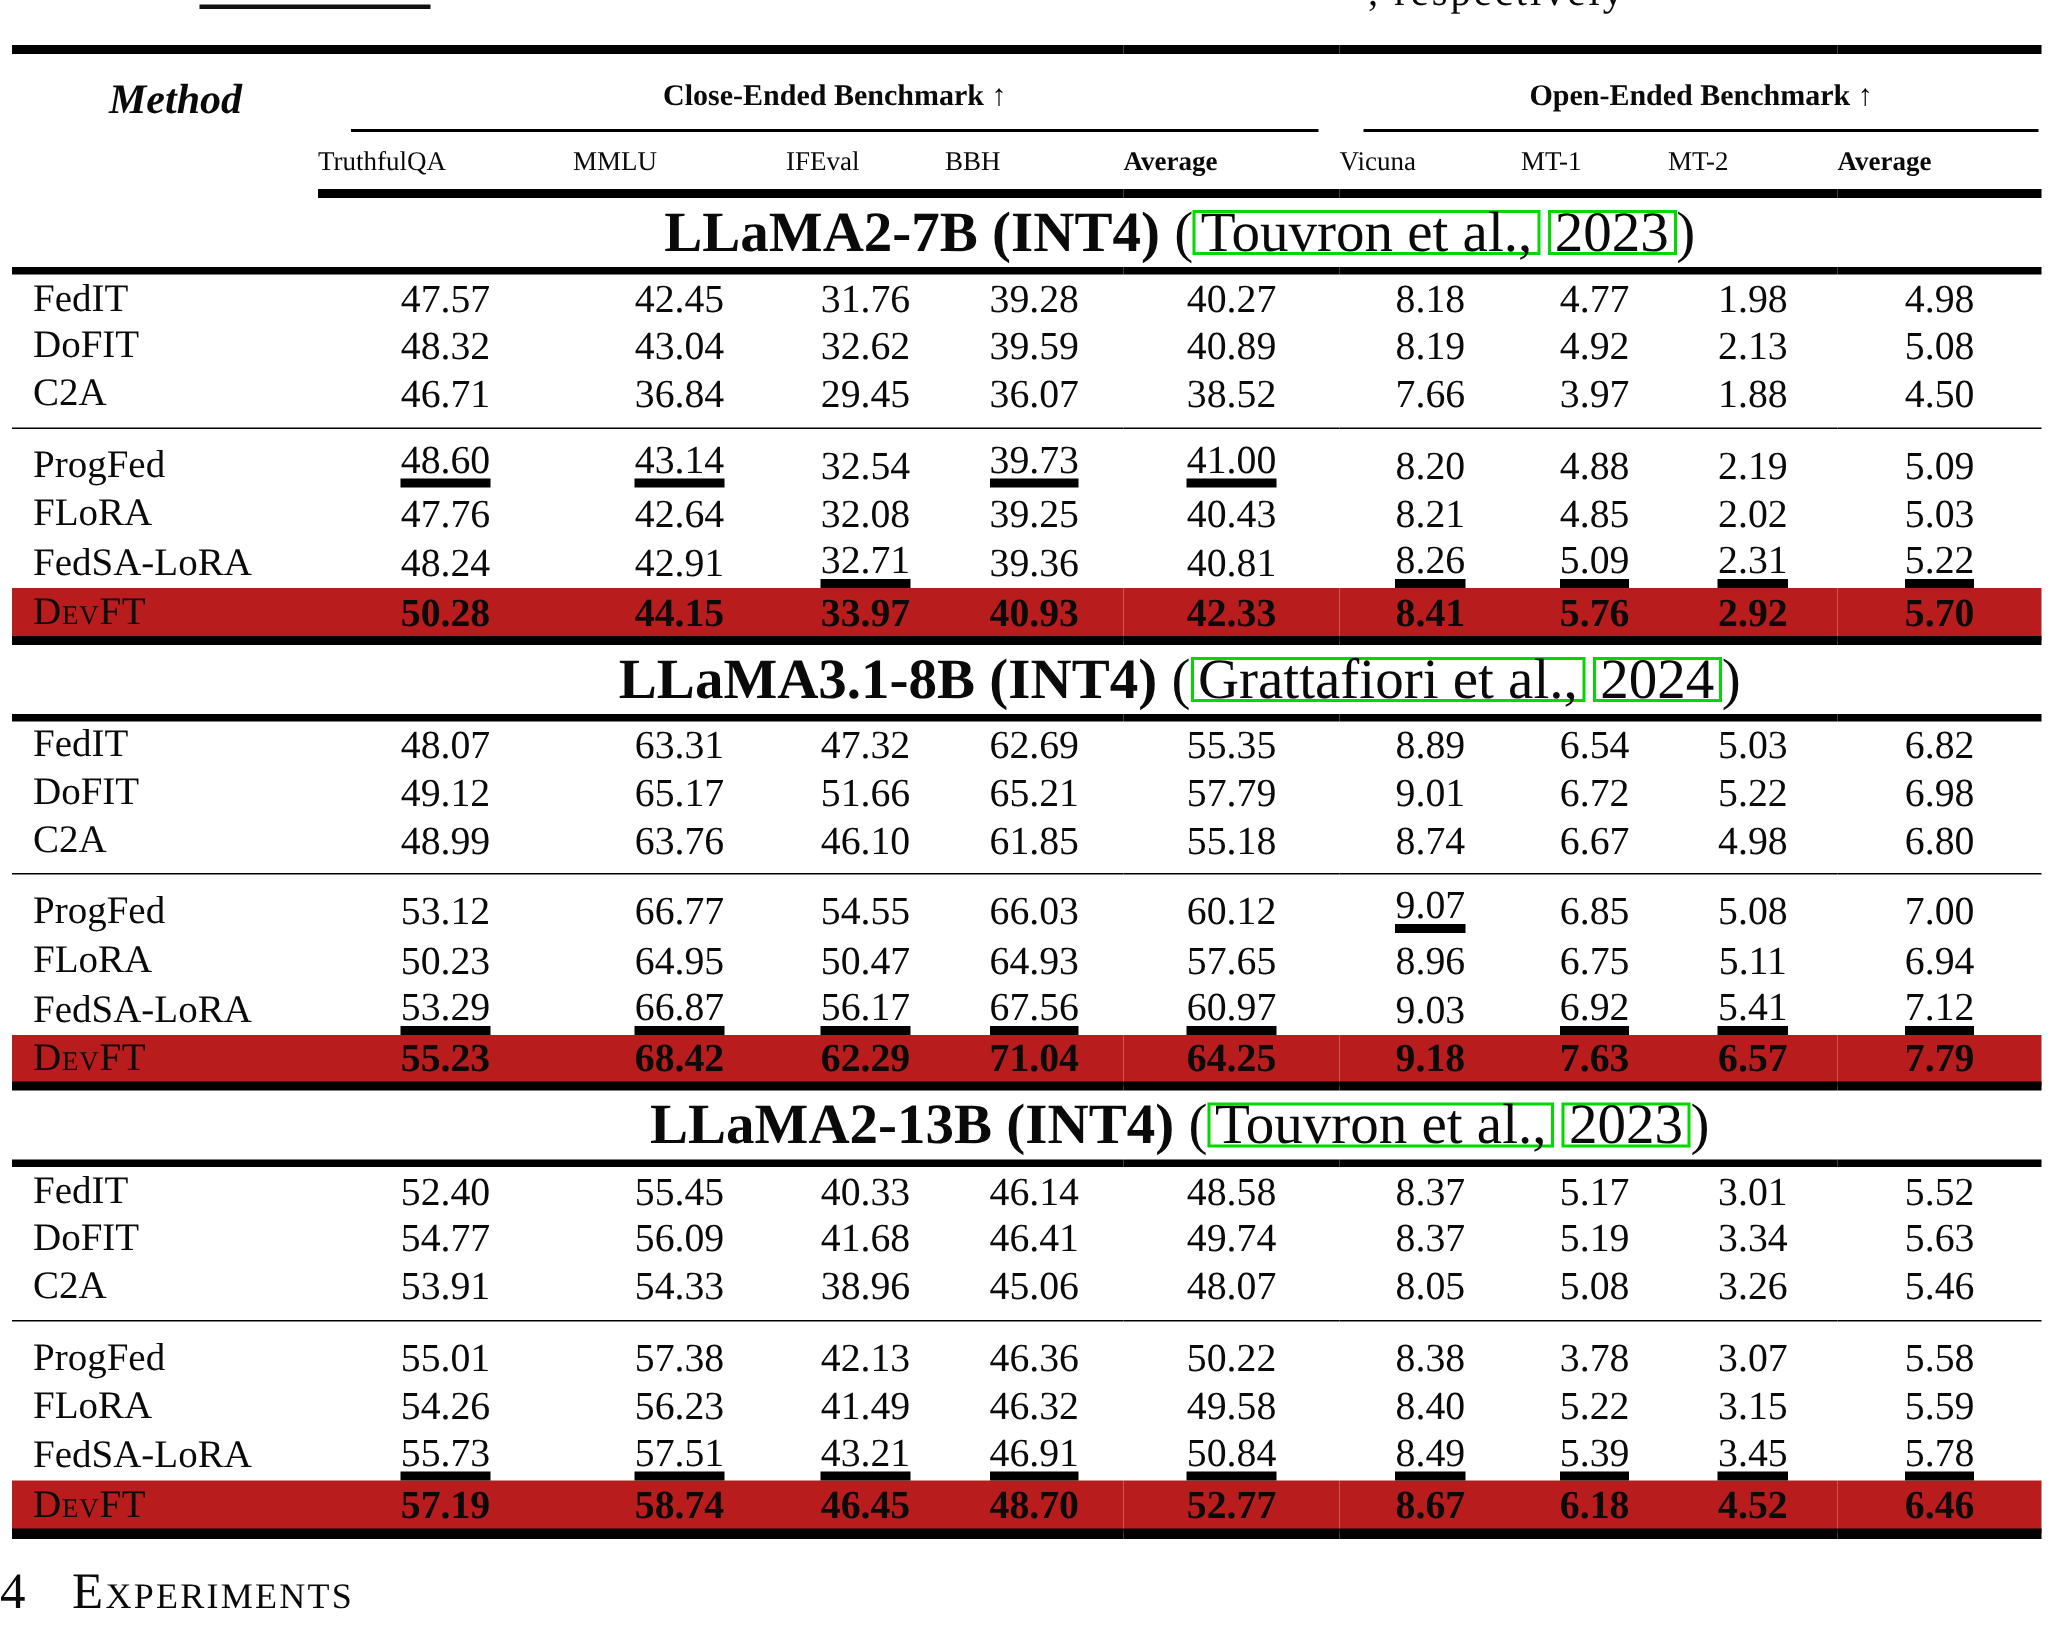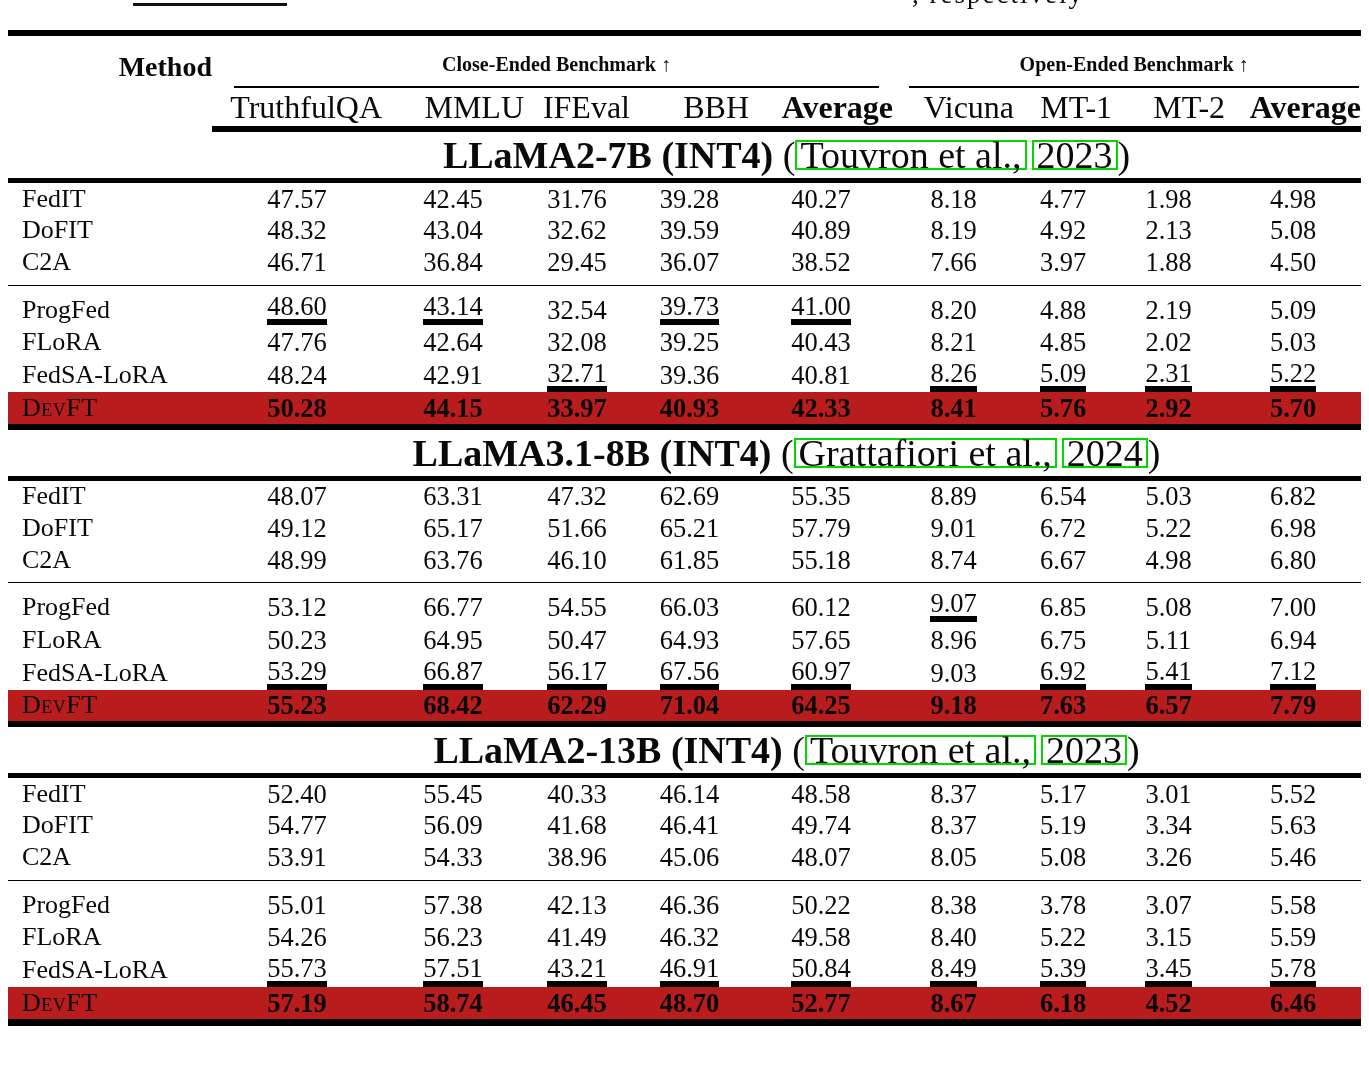--- a/index.html
+++ b/index.html
@@ -10,27 +10,27 @@
   .cut-underline{position:absolute;left:133px;top:3px;width:154px;height:2.5px;background:#111;}
   .cut-text-clip{position:absolute;left:912px;top:0;width:260px;height:13px;overflow:hidden;}
   .cut-text-clip span{position:relative;top:-21px;display:inline-block;
         font-size:27px;letter-spacing:2px;white-space:pre;}
 
   table.results{border-collapse:collapse;table-layout:fixed;width:1353px;
         margin:30px 8px 0 8px;border-top:6px solid #000;border-bottom:7px solid #000;}
   table.results td,table.results th{padding:0;vertical-align:middle;line-height:30px;}
 
   
-  tr.h1 th.method-h{height:52px;text-align:right;vertical-align:top;padding:16px 0 0 14px;
-        font-size:28px;font-weight:bold;}
+  tr.h1 th.method-h{height:52px;text-align:center;vertical-align:top;padding:16px 0 0 14px;
+        font-size:28px;font-weight:bold;font-style:italic;}
   tr.h1 th.group{height:52px;vertical-align:bottom;font-size:20px;font-weight:bold;}
   tr.h1 th.group .glabel{border-bottom:2px solid #000;padding-bottom:7px;}
   tr.h1 th.group.g1 .glabel{margin:0 14px 0 22px;}
   tr.h1 th.group.g2 .glabel{margin:0 2px 0 16px;}
-  tr.h2 th{height:38px;font-weight:normal;font-size:32px;text-align:right;
+  tr.h2 th{height:38px;font-weight:normal;font-size:18px;text-align:left;
         border-bottom:6px solid #000;}
   tr.h2 th.avg{font-weight:bold;}
 
   
   tr.sect-row td{height:46px;border-bottom:5px solid #000;font-size:38px;}
   tr.sect-row.rule-top td{border-top:6px solid #000;}
   td.sect-td{text-align:center;}
   .sect-title{font-weight:bold;}
   .cite-box{display:inline-block;border:2.5px solid #00d800;padding:0 3px;line-height:26px;}
   .cite-box.year{margin-left:5px;}
@@ -356,13 +356,14 @@
           <td class="num">48.70</td>
           <td class="num">52.77</td>
           <td class="num">8.67</td>
           <td class="num">6.18</td>
           <td class="num">4.52</td>
           <td class="num">6.46</td>
         </tr>
       </tbody>
   </table>
 
+  <div class="sec-heading"><span class="sec-num">4</span><span class="sec-title">Experiments</span></div>
 </div>
 
 </body></html>

